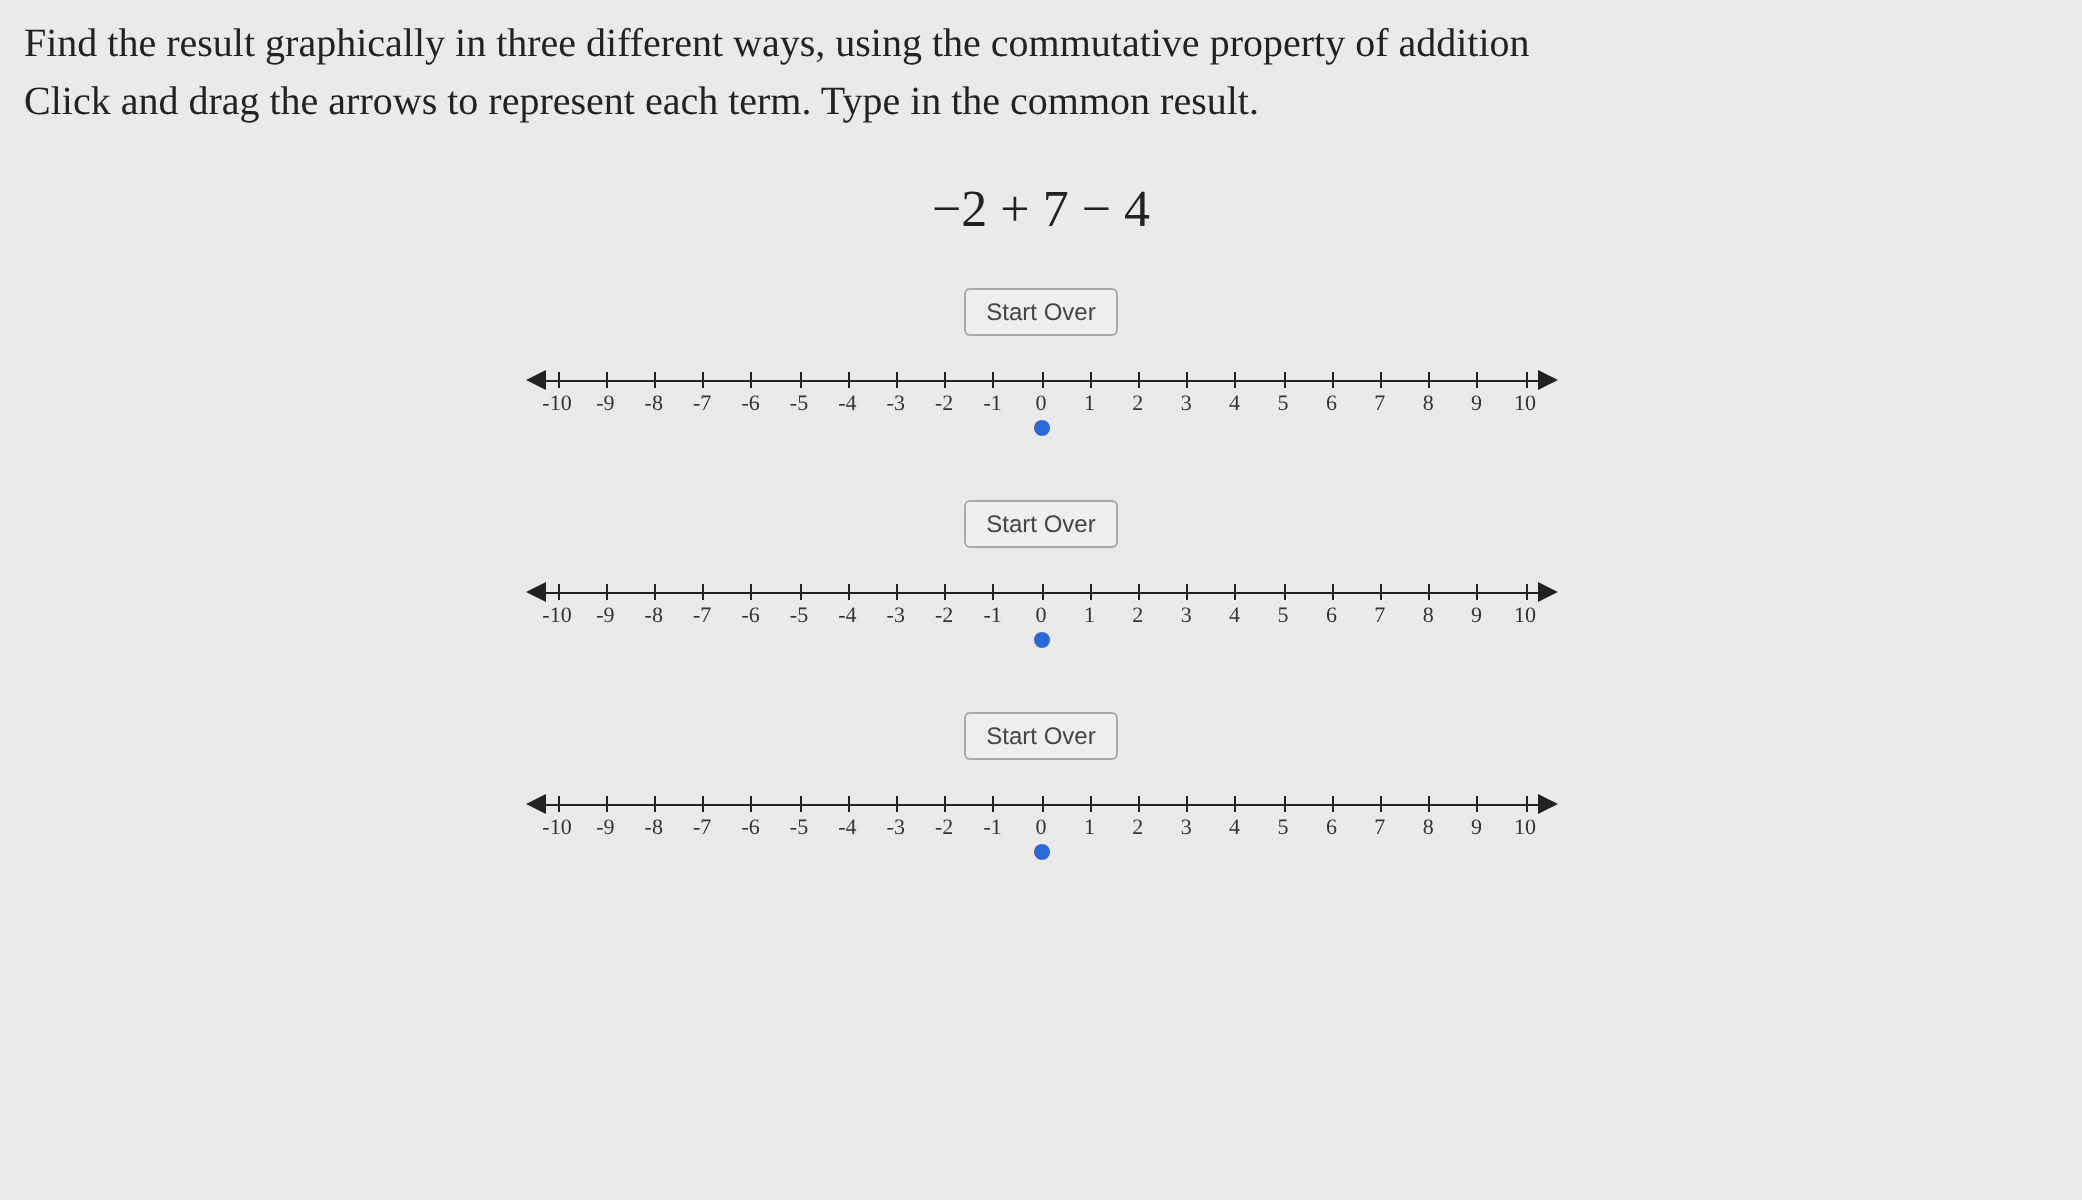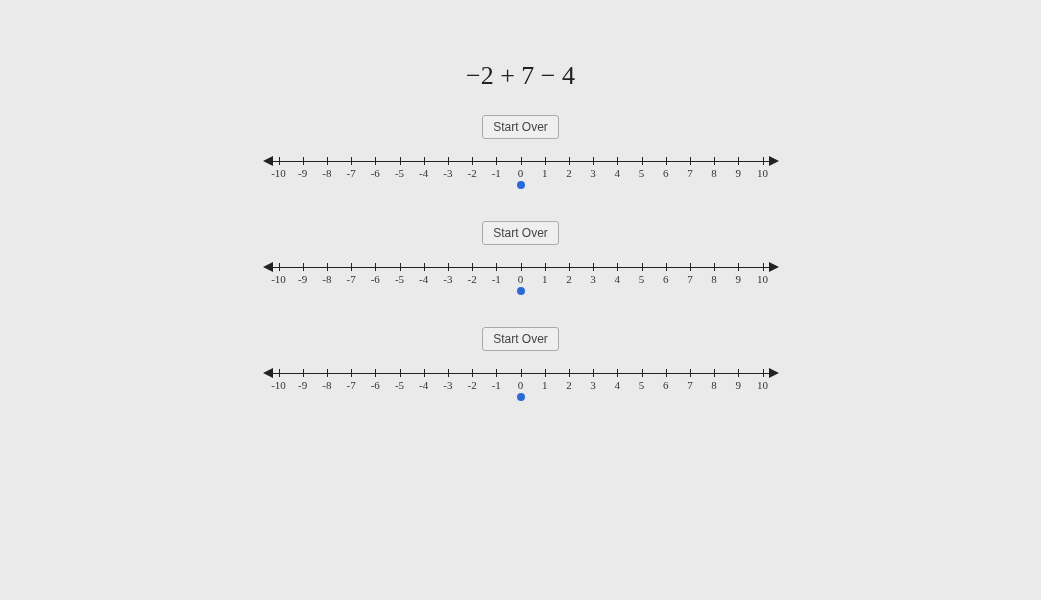--- a/index.html
+++ b/index.html
@@ -86,21 +86,22 @@
       background: #2a6ad6;
       top: 28px;
       transform: translateX(-50%);
     }
     .nl-group + .nl-group { margin-top: 28px; }
   </style>
 </head>
 <body>
 
 <div class="instructions">
-  <br>
+  <span>Find the result graphically in three different ways, using the commutative property of addition</span><br>
+  <span>Click and drag the arrows to represent each term. Type in the common result.</span>
 </div>
 
 <div class="expression">−2 + 7 − 4</div>
 
 <div id="lines-container">
     <div class="nl-group">
       <button class="start-over">Start Over</button>
       <div class="numline">
         <div class="axis"></div>
         <div class="arrow-left"></div>

